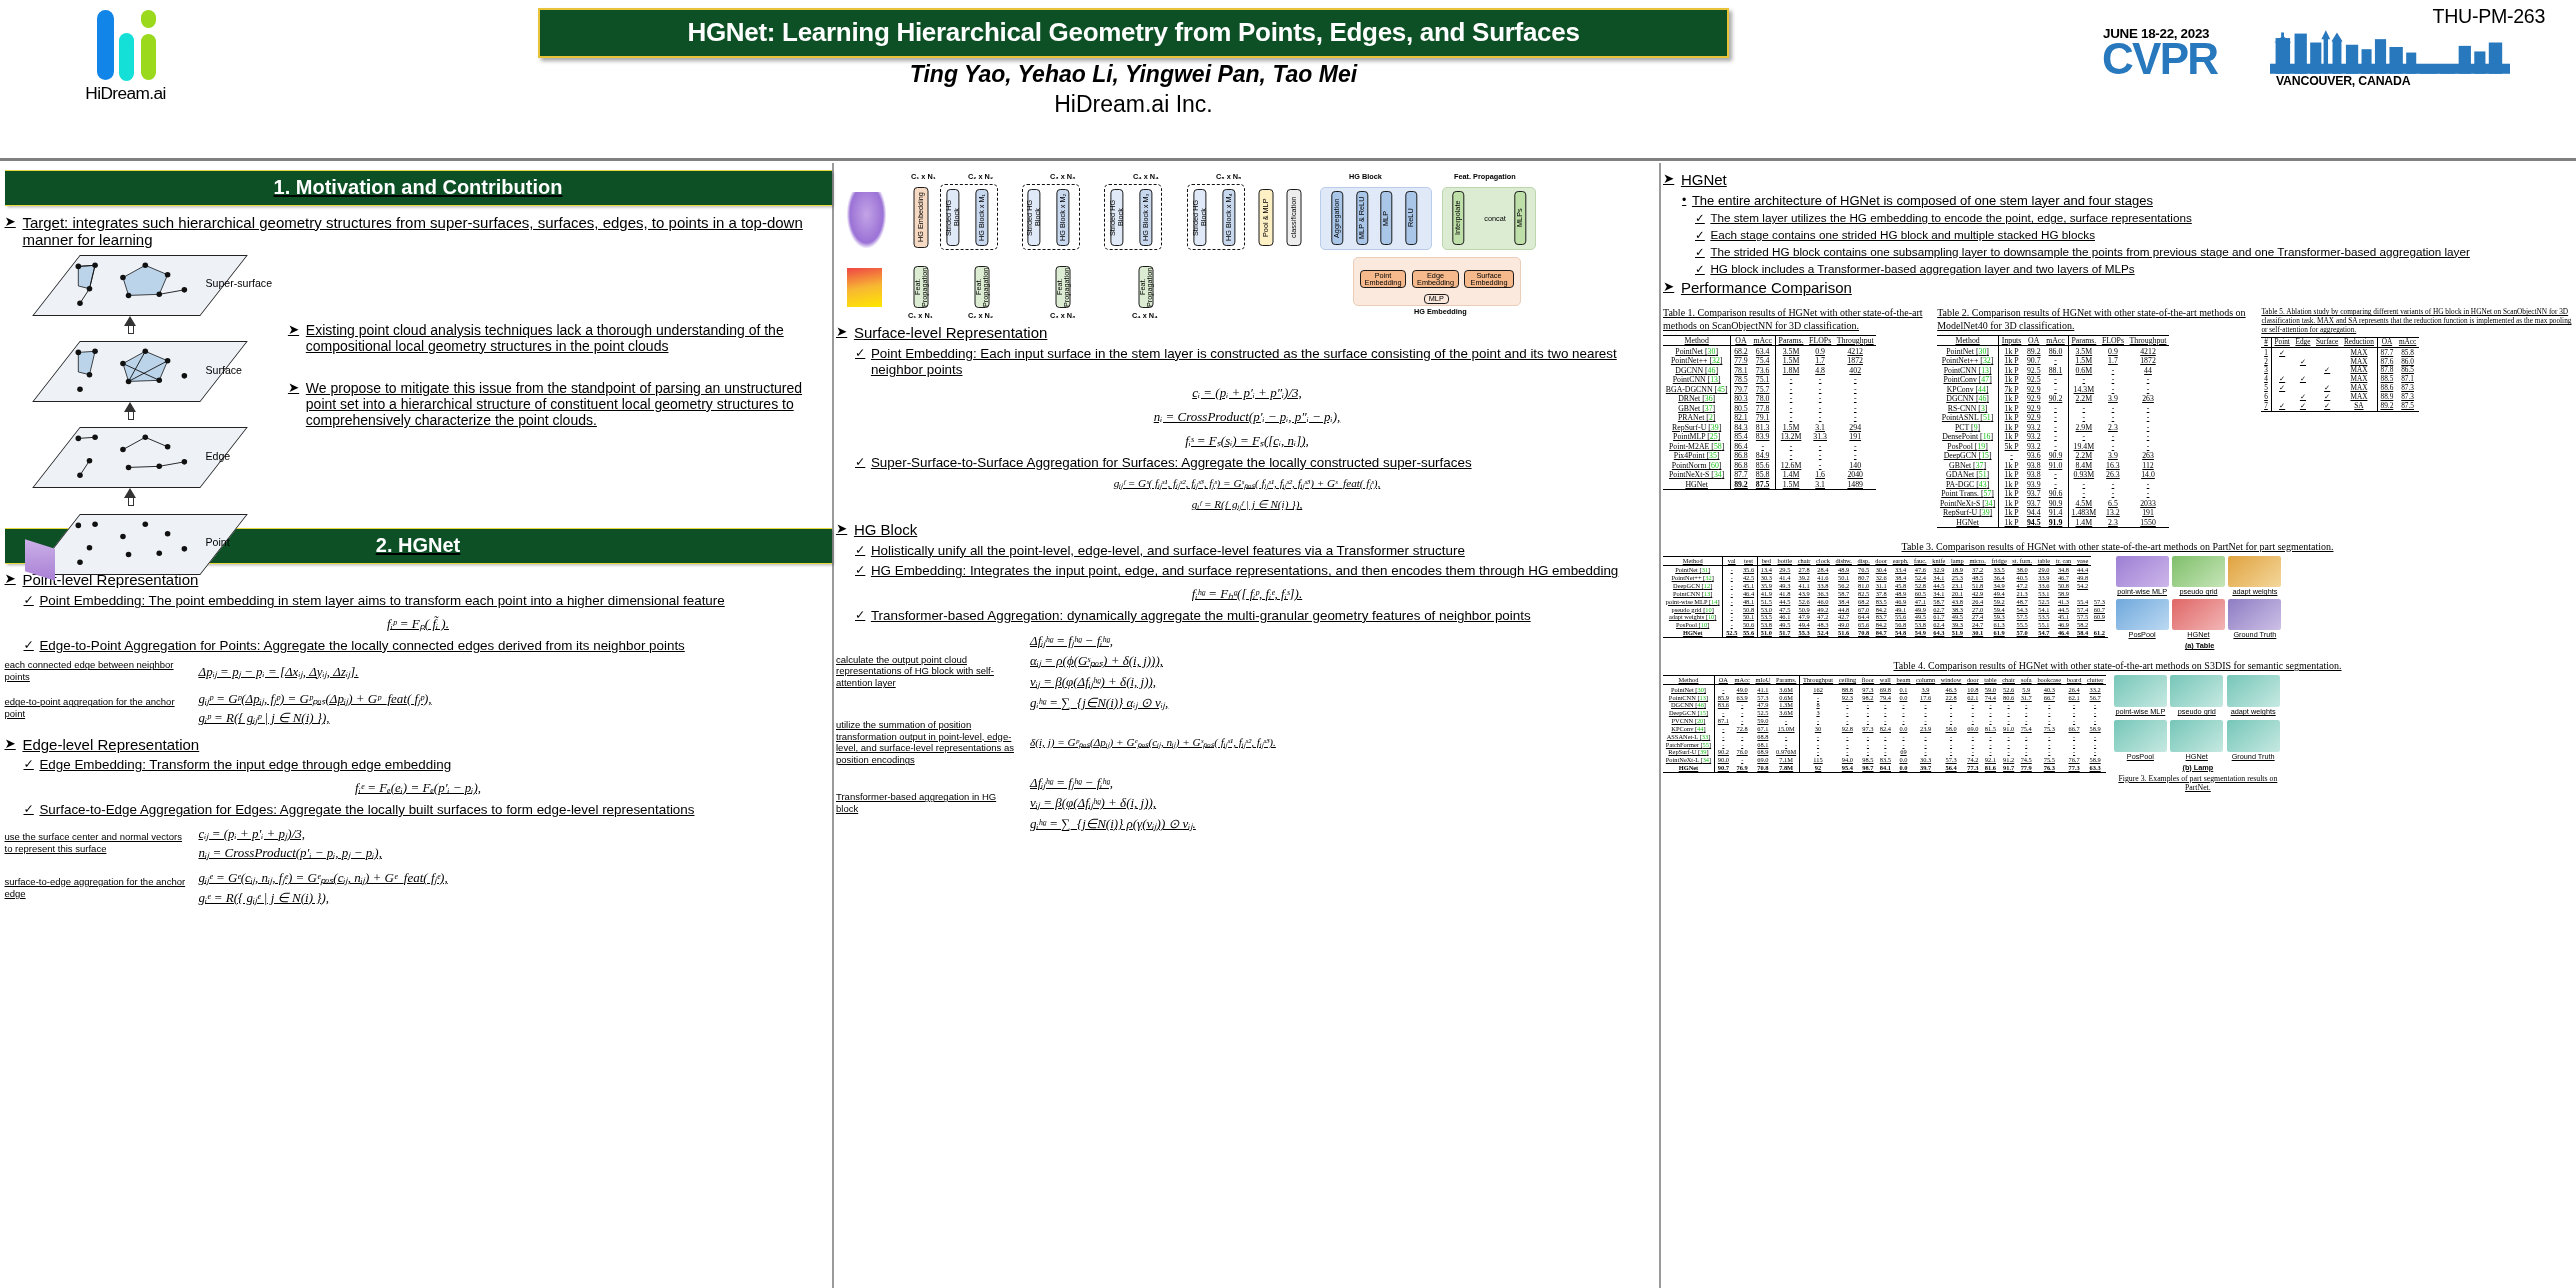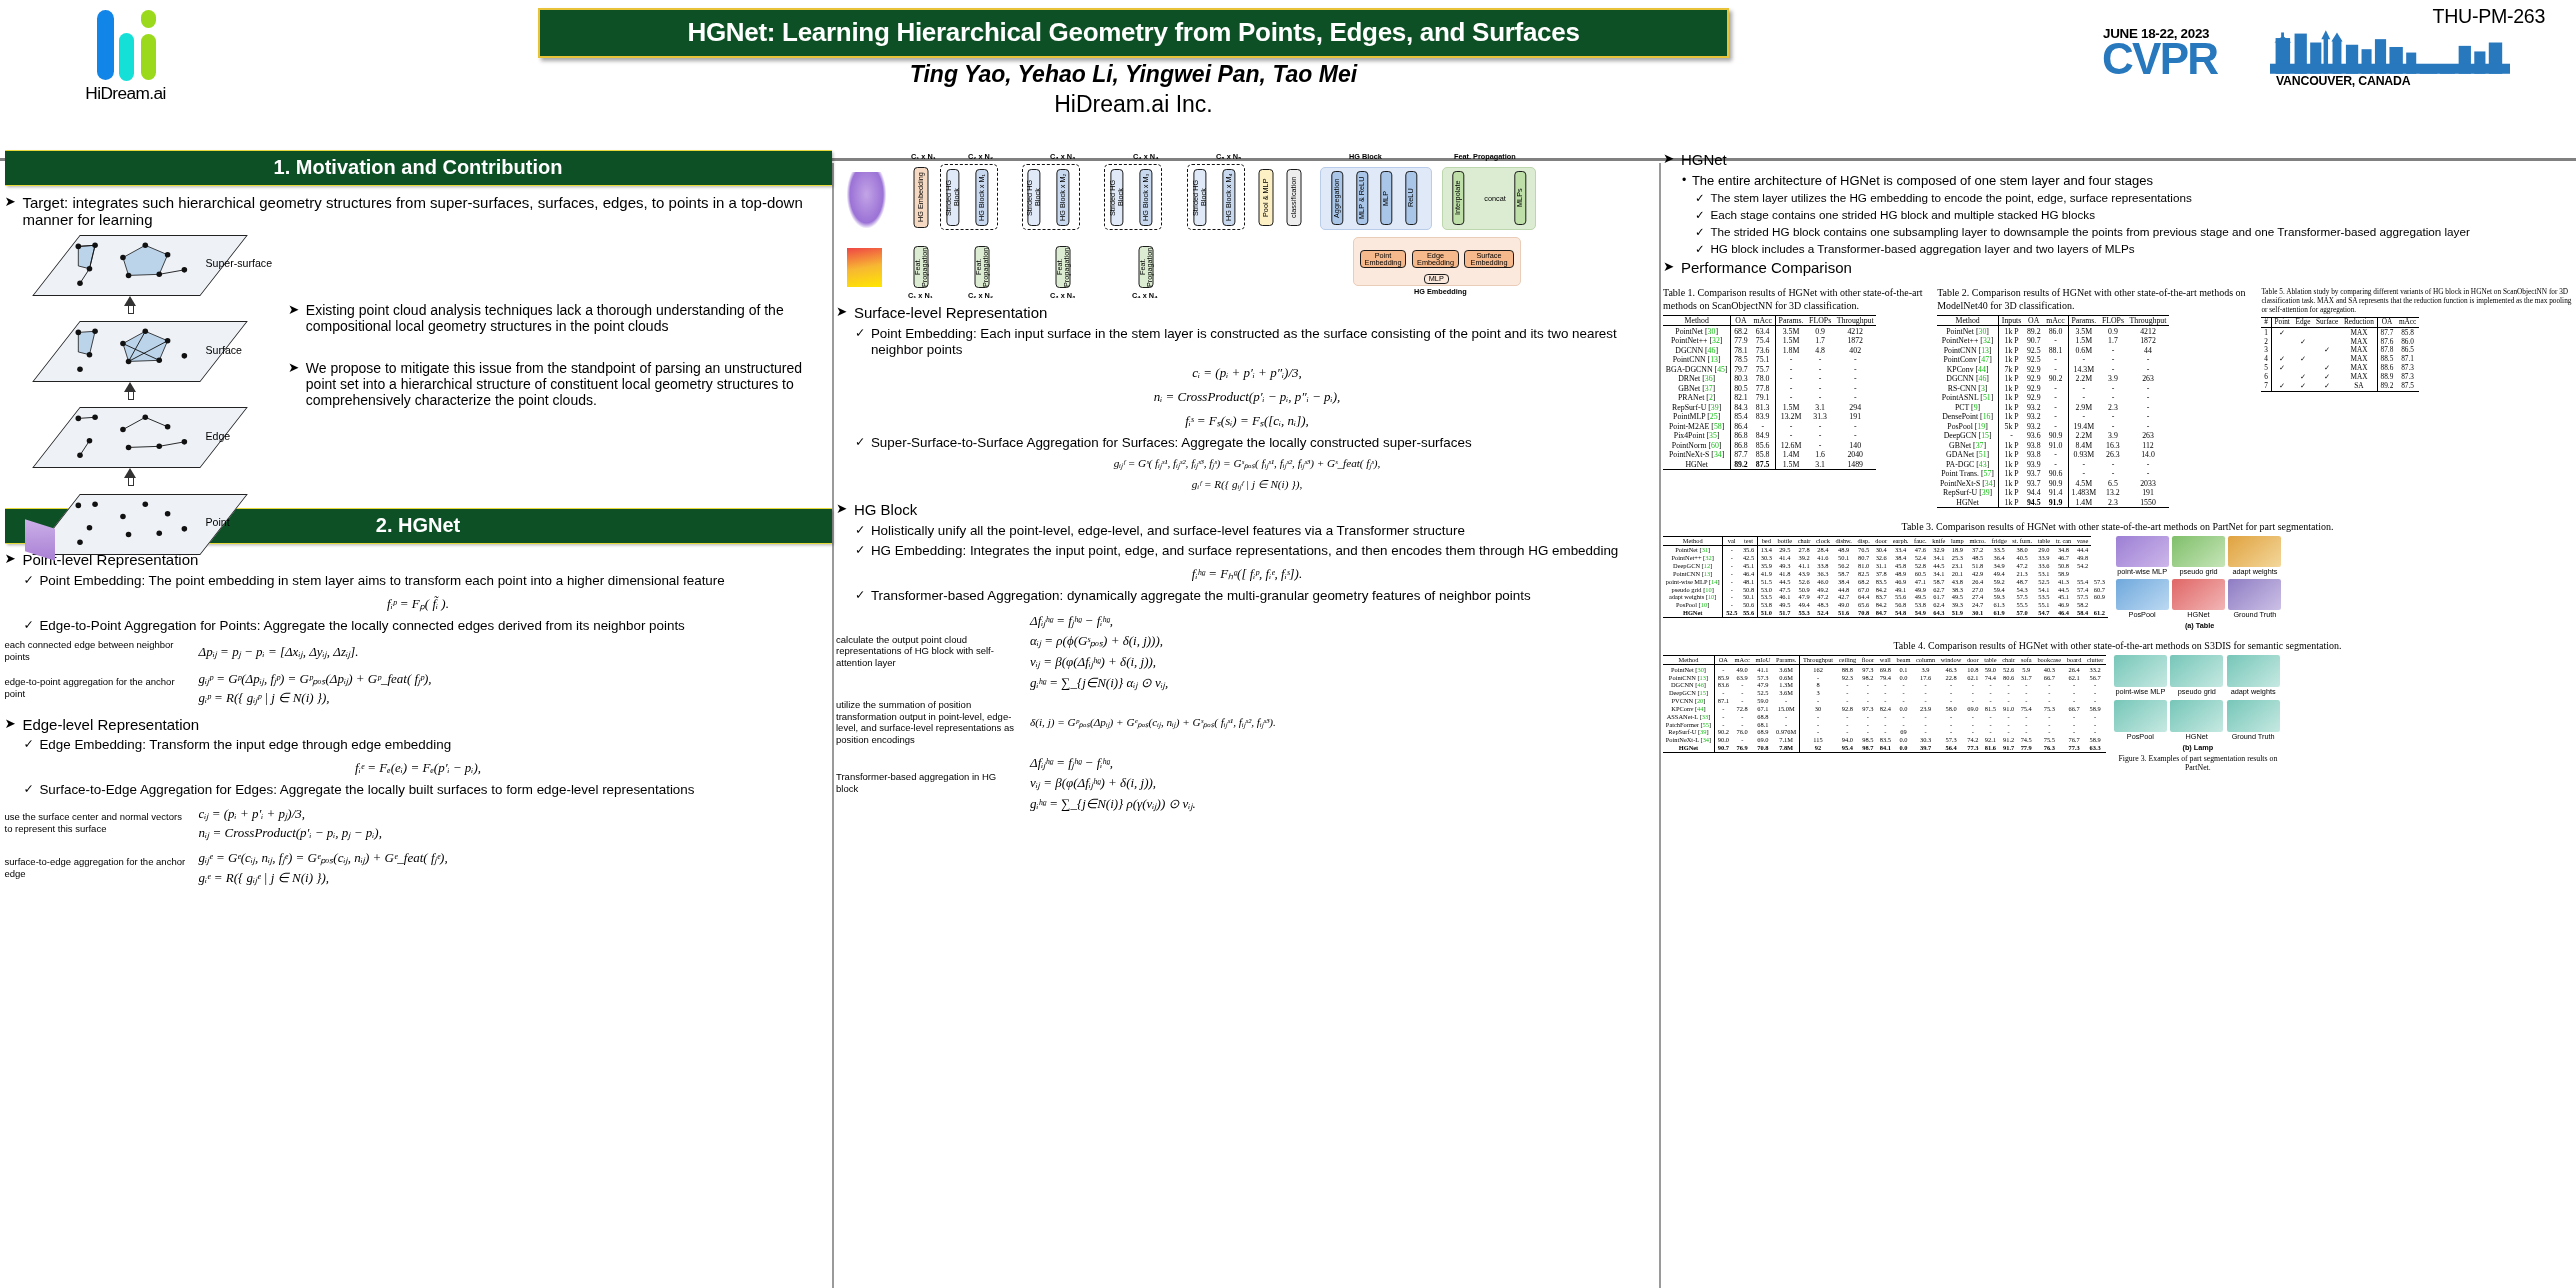--- a/index.html
+++ b/index.html
@@ -39,21 +39,21 @@
   
   #cvpr { position:absolute; left:2102px; top:24.6px; width:408px; height:61px; }
   #cvpr .date { position:absolute; left:1.1px; top:1.1px; font-size:13.4px; font-weight:bold; letter-spacing:-0.3px; }
   #cvpr .cvpr { position:absolute; left:0px; top:12.3px; font-size:44px; font-weight:bold;
                 color:#2878be; letter-spacing:-1.7px; line-height:44px; }
   #cvpr .city { position:absolute; left:174px; top:49px; font-size:12.3px; font-weight:bold; letter-spacing:-0.2px; }
   #cvpr .sky { position:absolute; left:168px; top:5.6px; width:240px; height:44px; }
   
   #hsep { position:absolute; left:0; top:158px; width:2576px; height:2.8px; background:#808080; }
   
-  .col { position:absolute; top:150px; }
+  .col { position:absolute; top:170px;text-decoration:underline; }
   #col1 { left:4.5px; width:827px; }
   #col2 { left:836px; width:822px; }
   #col3 { left:1663px; width:909px; }
   .vrule { position:absolute; top:163px; width:1.7px; height:1125px; background:#9a9a9a; }
   #vr1 { left:832px; }
   #vr2 { left:1659px; }
   .sec-bar {
     background:#0d5026; border-top:1.7px solid #e8d93a; border-bottom:1.7px solid #e8d93a;
     color:#fff; font-size:20px; font-weight:bold; text-align:center;
     padding:5px 0 6.1px 0; box-shadow:1.7px 1.7px 2.8px rgba(0,0,0,.3); margin-bottom:7.8px;

